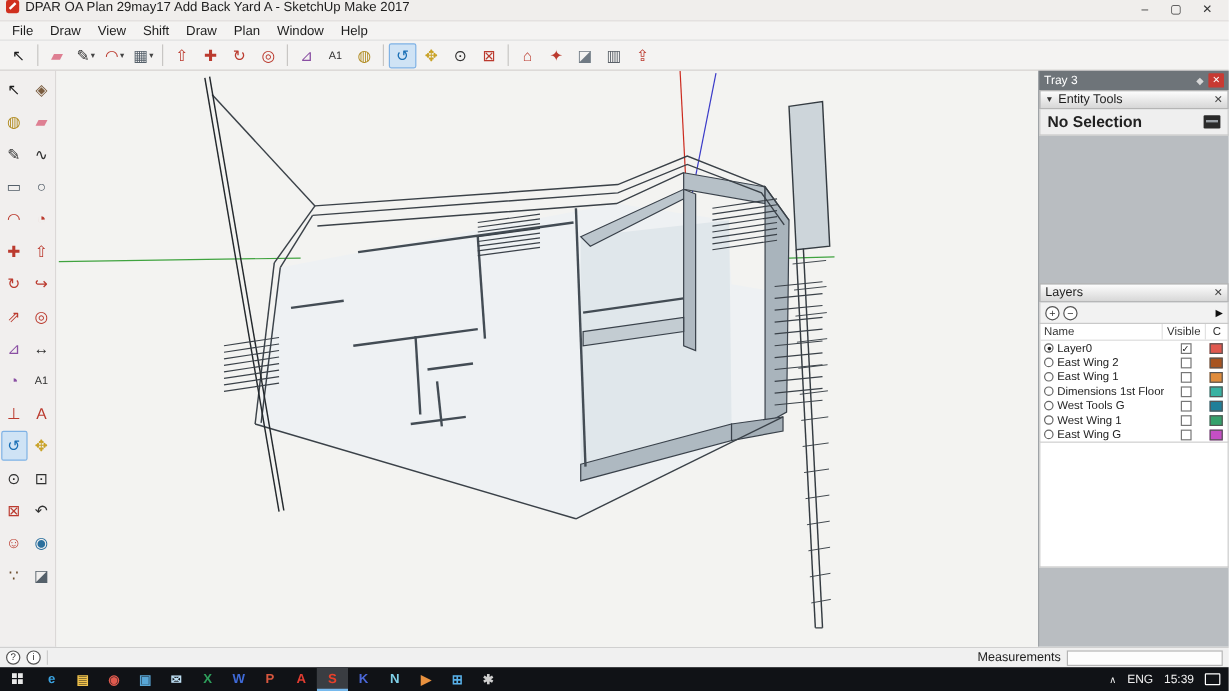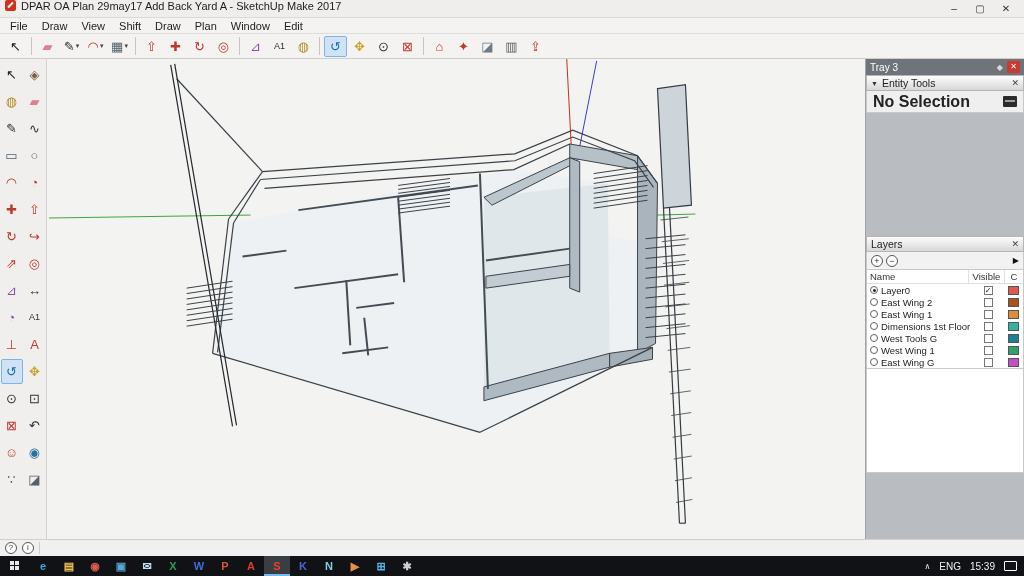--- a/index.html
+++ b/index.html
@@ -41,21 +41,21 @@
 
   
   .tray { width:159px; background:#b9bdc1; border-left:1px solid #9fa3a7; display:flex; flex-direction:column; flex:0 0 auto; }
   .tray-title { height:16px; background:#6e7479; color:#fff; display:flex; align-items:center; gap:4px; padding:0 4px; font-size:10px; flex:0 0 auto; }
   .tray-title .spacer { flex:1; }
   .pin { color:#d8d8d8; font-size:8px; }
   .tclose { width:13px; height:12px; background:var(--close_red,#c83a32); color:#fff; font-size:8px; line-height:12px; text-align:center; border-radius:1px; }
   .panel-header { height:16px; background:linear-gradient(#fdfdfd,#d7d7d7); border:1px solid #b5b5b5; display:flex; align-items:center; gap:4px; padding:0 4px; font-size:10.5px; color:#1d1d1d; flex:0 0 auto; }
   .tri { font-size:7px; color:#333; }
   .phx { margin-left:auto; font-size:9px; color:#444; }
-  .ei-body { height:22px; background:#efefef; border:1px solid #c9c9c9; border-top:none; display:flex; align-items:center; padding:0 6px; font-weight:bold; font-size:16px; flex:0 0 auto; }
+  .ei-body { height:22px; background:#efefef; border:1px solid #c9c9c9; border-top:none; display:flex; align-items:center; padding:0 6px; font-weight:bold; font-size:13px; flex:0 0 auto; }
   .ei-icon { margin-left:auto; width:14px; height:11px; background:#2b2b2b; border-radius:1px; position:relative; }
   .ei-icon::after { content:''; position:absolute; left:2px; top:4px; width:10px; height:2px; background:#9aa0a6; }
   .tray-gap { height:123px; flex:0 0 auto; }
   .layers-toolbar { height:18px; background:#f2f2f2; border:1px solid #c9c9c9; border-top:none; display:flex; align-items:center; gap:3px; padding:0 4px; flex:0 0 auto; }
   .circ { width:12px; height:12px; border:1px solid #555; border-radius:50%; font-size:9px; line-height:10px; text-align:center; color:#333; background:#fff; }
   .detail-arrow { margin-left:auto; font-size:8px; color:#111; }
   .ltable { background:#ffffff; border:1px solid #c9c9c9; border-top:none; font-size:10px; flex:0 0 auto; }
   .lhead { display:flex; height:14px; border-bottom:1px solid #ddd; color:#333; align-items:center; }
   .lh { padding:0 3px; border-right:1px solid #e2e2e2; font-size:9.5px; height:100%; display:flex; align-items:center; }
   .lh.name { flex:1; }
@@ -104,21 +104,21 @@
   </div>
 
   <div class="menubar">
       <span class="menu-item">File</span>
       <span class="menu-item">Draw</span>
       <span class="menu-item">View</span>
       <span class="menu-item">Shift</span>
       <span class="menu-item">Draw</span>
       <span class="menu-item">Plan</span>
       <span class="menu-item">Window</span>
-      <span class="menu-item">Edit</span>
+      <span class="menu-item">Help</span>
     </div>
 
   <div class="toolbar">
       <div class="tbtn">
         <span class="glyph" style="color: rgb(26, 26, 26);">↖</span>
       </div>
       <div class="tsep"></div>
       <div class="tbtn">
         <span class="glyph" style="color: rgb(222, 127, 146);">▰</span>
       </div>
@@ -502,20 +502,24 @@
           </div>
       </div>
       <div class="lfill"></div>
     </div>
   </div>
 
   <div class="statusbar">
     <span class="sb-icon">?</span>
     <span class="sb-icon">i</span>
     <span class="sbsep"></span>
+    <div class="measure">
+      <span>Measurements</span>
+      <input class="measure-input" readonly="" value="" style="">
+    </div>
   </div>
 
   <div class="taskbar">
     <div class="start">
       <span class="winlogo">
           <span></span>
           <span></span>
           <span></span>
           <span></span>
         </span>

